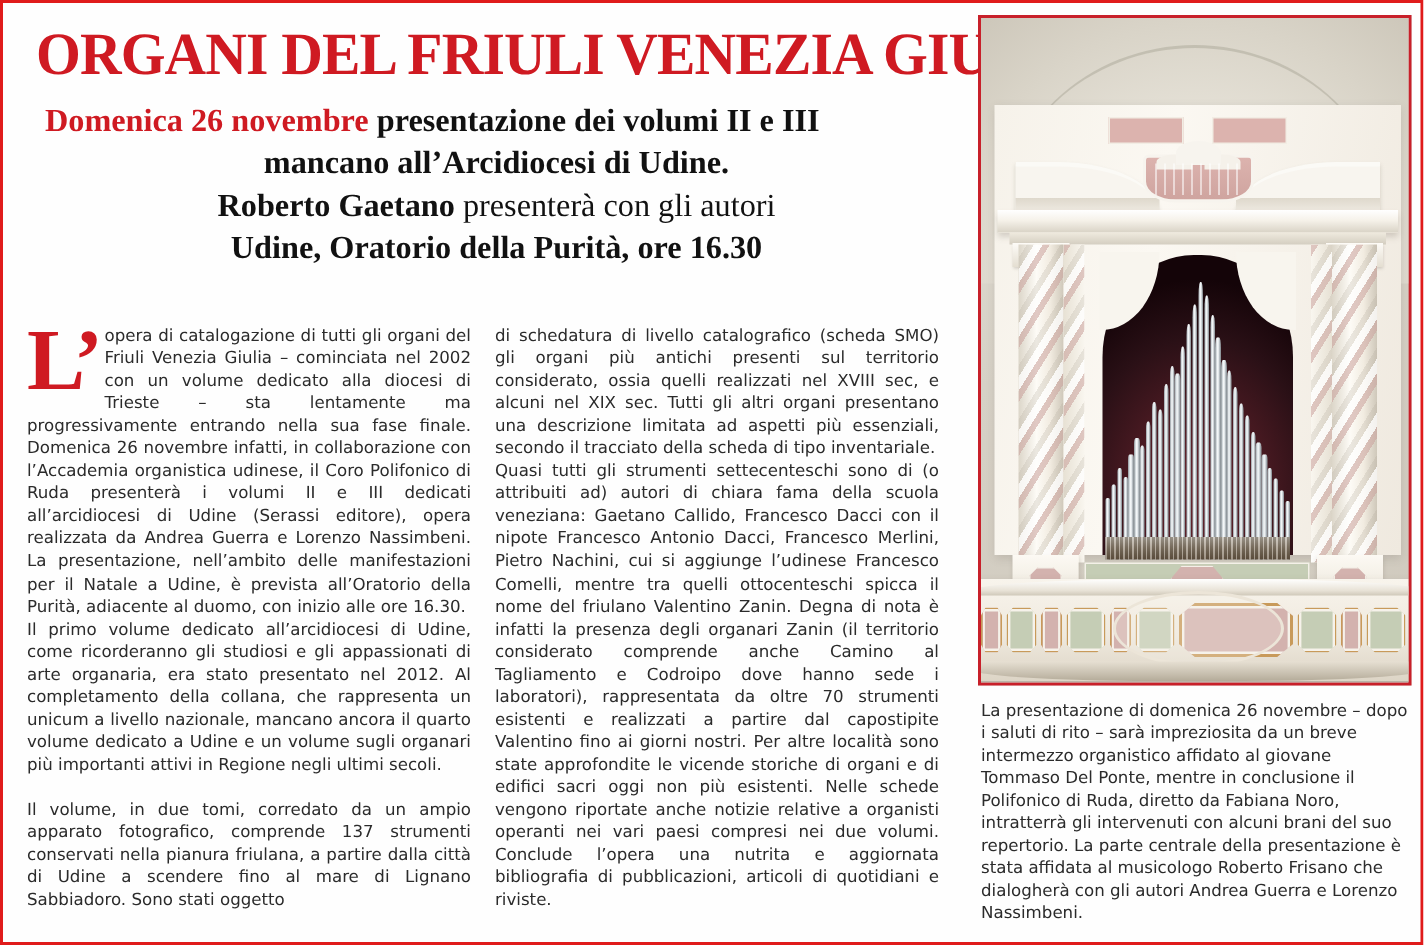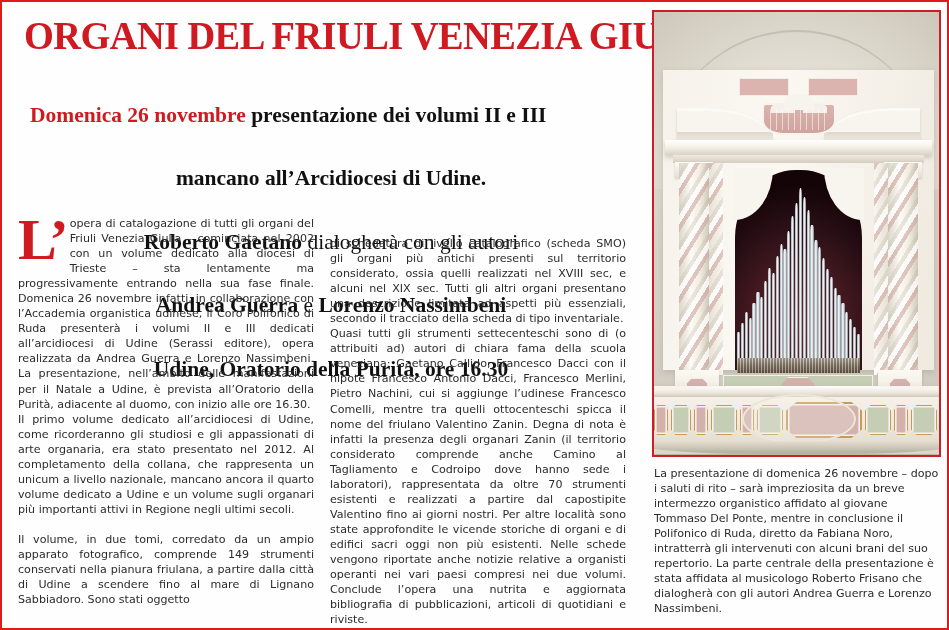--- a/index.html
+++ b/index.html
@@ -42,41 +42,41 @@
   .subtitle {
     position: absolute;
     left: 18px; top: 64px;
     width: 622px;
     font-family: "Liberation Serif", serif;
     font-size: 21.5px;
     line-height: 1.32;
     color: #111111;
     text-align: center;
   }
-  .subtitle .ln { display: block; white-space: nowrap; margin-top: 35px; }
+  .subtitle .ln { display: block; white-space: nowrap; }
   .subtitle .ln1 { text-align: left; padding-left: 10px; }
   .subtitle b { font-weight: bold; }
   .subtitle .red { color: #cf1a22; font-weight: bold; }
   .subtitle .reg { font-weight: normal; }
 
   
   .col {
     position: absolute;
     top: 214px;
     width: 296px;
     font-family: "DejaVu Sans", sans-serif;
     font-size: 11.1px;
     line-height: 15.05px;
     color: #2b2b2b;
     text-align: justify;
     text-justify: inter-word;
     hyphens: manual;
   }
   .col-left  { left: 16px; }
-  .col-mid   { left: 328px; margin-top: 20px; }
+  .col-mid   { left: 328px; }
   .col p { margin: 0; }
   .col p + p { margin-top: 0px; }
   .col p.gap { margin-top: 15px; }
 
   
   .dropcap {
     float: left;
     font-family: "Liberation Serif", serif;
     font-weight: bold;
     font-size: 58px;
@@ -429,29 +429,28 @@
 </head>
 <body>
 
 <div class="page">
 
   <div class="headline">ORGANI DEL FRIULI VENEZIA GIULIA</div>
 
   <div class="subtitle">
     <span class="ln ln1"><span class="red">Domenica 26 novembre</span><b> presentazione dei volumi II e III</b></span>
     <span class="ln"><b>mancano all’Arcidiocesi di Udine.</b></span>
-    <span class="ln"><b>Roberto Gaetano</b><span class="reg"> dialogherà con gli autori</span></span>
-    <span class="ln"><b>Andrea Guerra</b><span class="reg"> e </span><b>Lorenzo Nassimbeni</b></span>
+    <span class="ln"><b>Roberto Gaetano</b><span class="reg"> presenterà con gli autori</span></span>
     <span class="ln"><b>Udine, Oratorio della Purità, ore 16.30</b></span>
   </div>
 
   <div class="col col-left">
     <p><span class="dropcap">L’</span><span>opera di catalogazione di tutti gli organi del Friuli Venezia Giulia – cominciata nel 2002 con un volume dedicato alla diocesi di Trieste – sta lentamente ma progressivamente entrando nella sua fase finale. Domenica 26 novembre infatti, in collaborazione con l’Accademia organistica udinese, il Coro Polifonico di Ruda presenterà i volumi II e III dedicati all’arcidiocesi di Udine (Serassi editore), opera realizzata da Andrea Guerra e Lorenzo Nassimbeni. La presentazione, nell’ambito delle manifestazioni per il Natale a Udine, è prevista all’Oratorio della Purità, adiacente al duomo, con inizio alle ore 16.30.</span></p>
     <p>Il primo volume dedicato all’arcidiocesi di Udine, come ricorderanno gli studiosi e gli appassionati di arte organaria, era stato presentato nel 2012. Al completamento della collana, che rappresenta un unicum a livello nazionale, mancano ancora il quarto volume dedicato a Udine e un volume sugli organari più importanti attivi in Regione negli ultimi secoli.</p>
-    <p class="gap">Il volume, in due tomi, corredato da un ampio apparato fotografico, comprende 149 strumenti conservati nella pianura friulana, a partire dalla città di Udine a scendere fino al mare di Lignano Sabbiadoro. Sono stati oggetto</p>
+    <p class="gap">Il volume, in due tomi, corredato da un ampio apparato fotografico, comprende 137 strumenti conservati nella pianura friulana, a partire dalla città di Udine a scendere fino al mare di Lignano Sabbiadoro. Sono stati oggetto</p>
   </div>
 
   <div class="col col-mid">
     <p>di schedatura di livello catalografico (scheda SMO) gli organi più antichi presenti sul territorio considerato, ossia quelli realizzati nel XVIII sec, e alcuni nel XIX sec. Tutti gli altri organi presentano una descrizione limitata ad aspetti più essenziali, secondo il tracciato della scheda di tipo inventariale.</p>
     <p>Quasi tutti gli strumenti settecenteschi sono di (o attribuiti ad) autori di chiara fama della scuola veneziana: Gaetano Callido, Francesco Dacci con il nipote Francesco Antonio Dacci, Francesco Merlini, Pietro Nachini, cui si aggiunge l’udinese Francesco Comelli, mentre tra quelli ottocenteschi spicca il nome del friulano Valentino Zanin. Degna di nota è infatti la presenza degli organari Zanin (il territorio considerato comprende anche Camino al Tagliamento e Codroipo dove hanno sede i laboratori), rappresentata da oltre 70 strumenti esistenti e realizzati a partire dal capostipite Valentino fino ai giorni nostri. Per altre località sono state approfondite le vicende storiche di organi e di edifici sacri oggi non più esistenti. Nelle schede vengono riportate anche notizie relative a organisti operanti nei vari paesi compresi nei due volumi. Conclude l’opera una nutrita e aggiornata bibliografia di pubblicazioni, articoli di quotidiani e riviste.</p>
   </div>
 
   <div class="photo-frame">
     <div class="photo">
 

